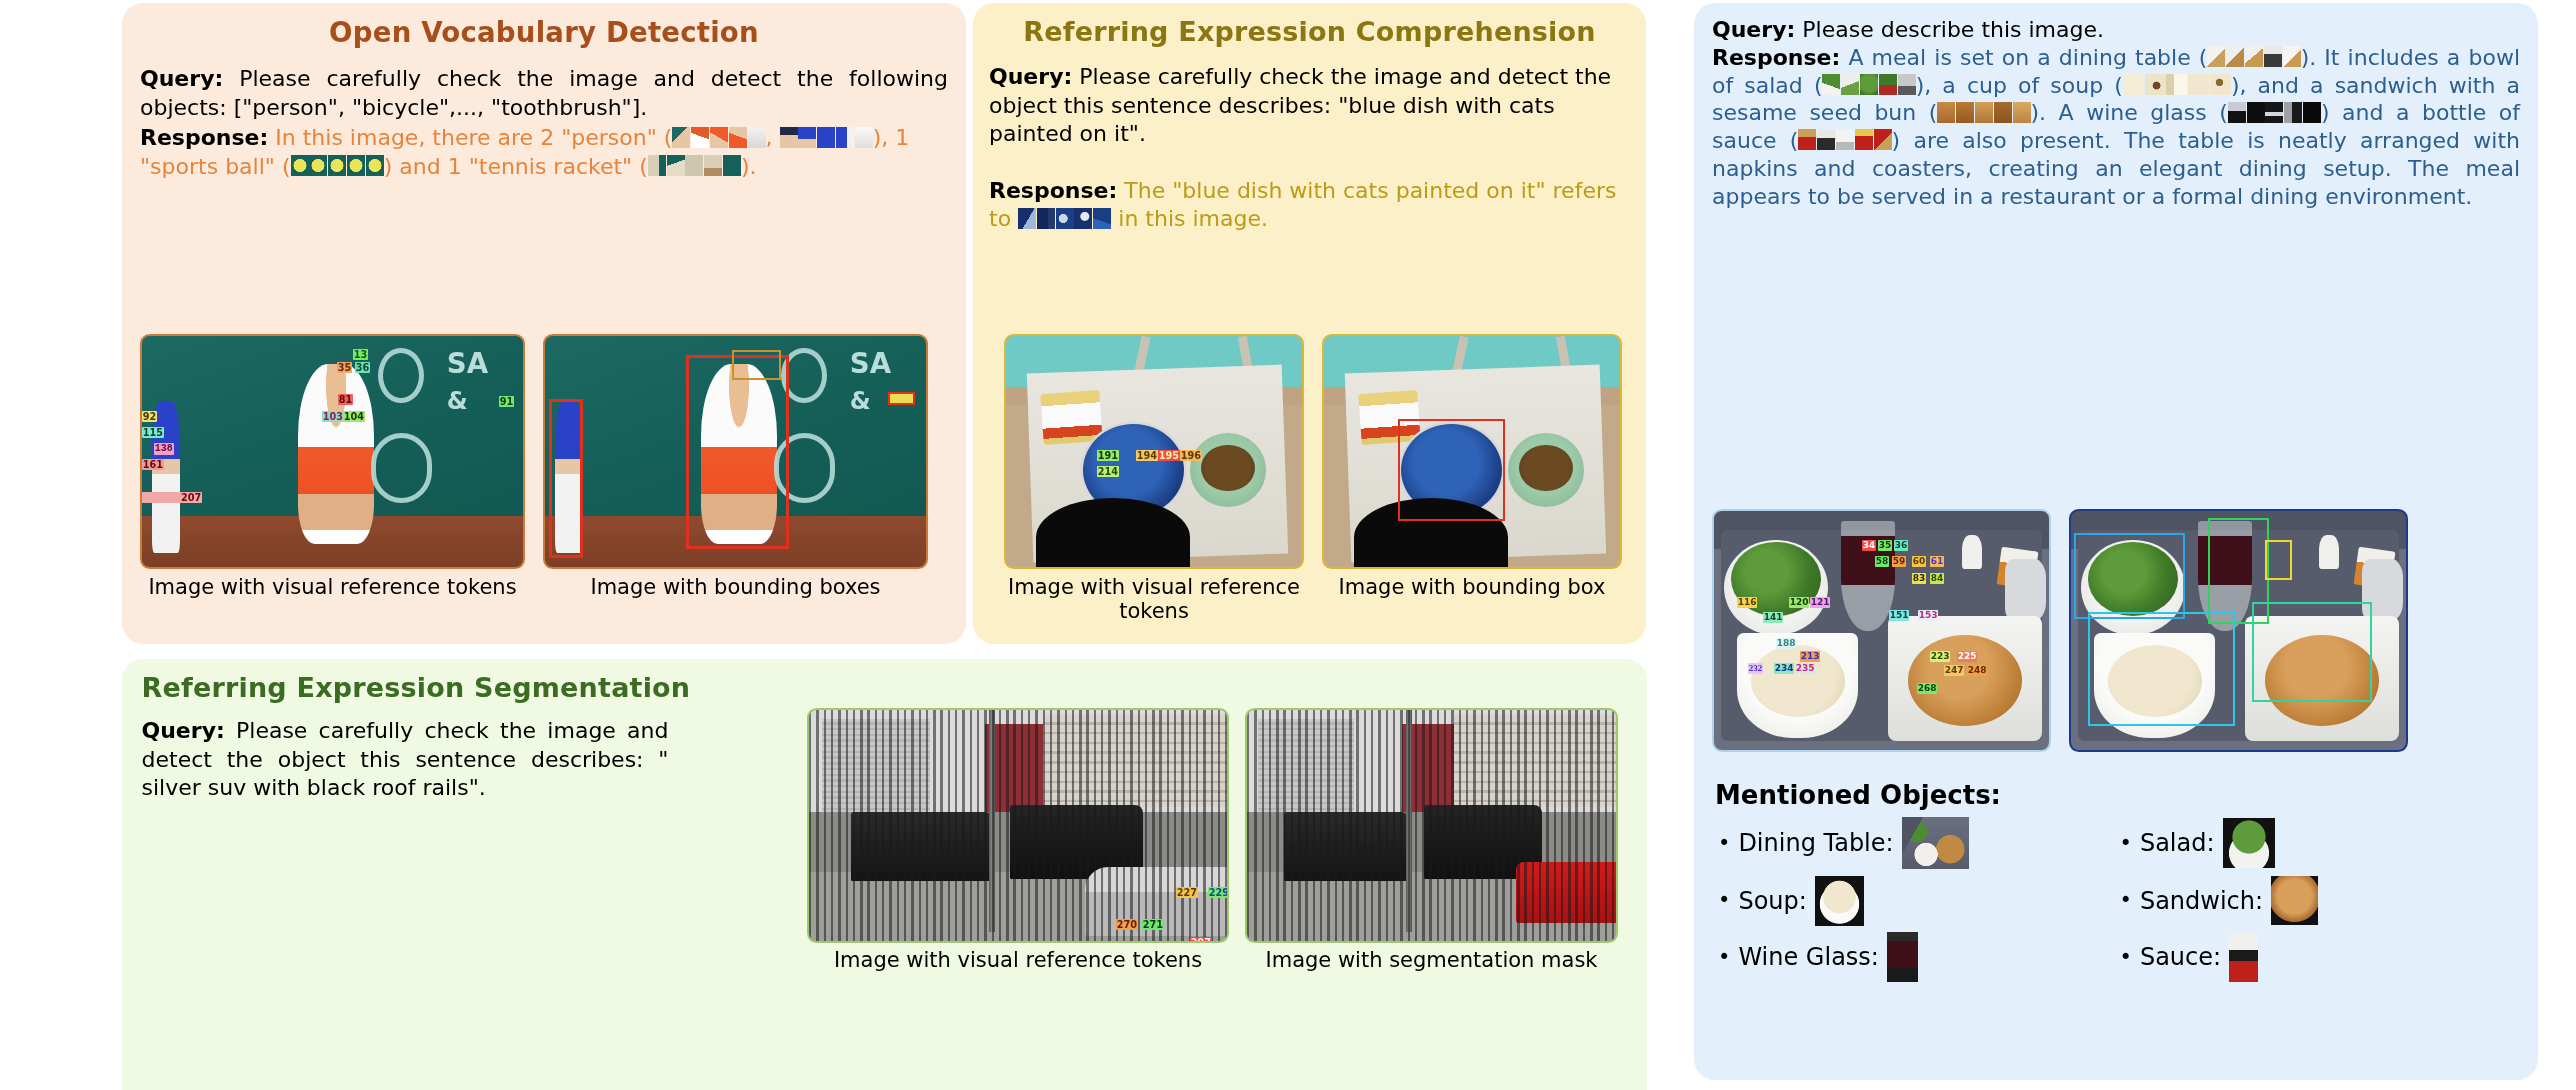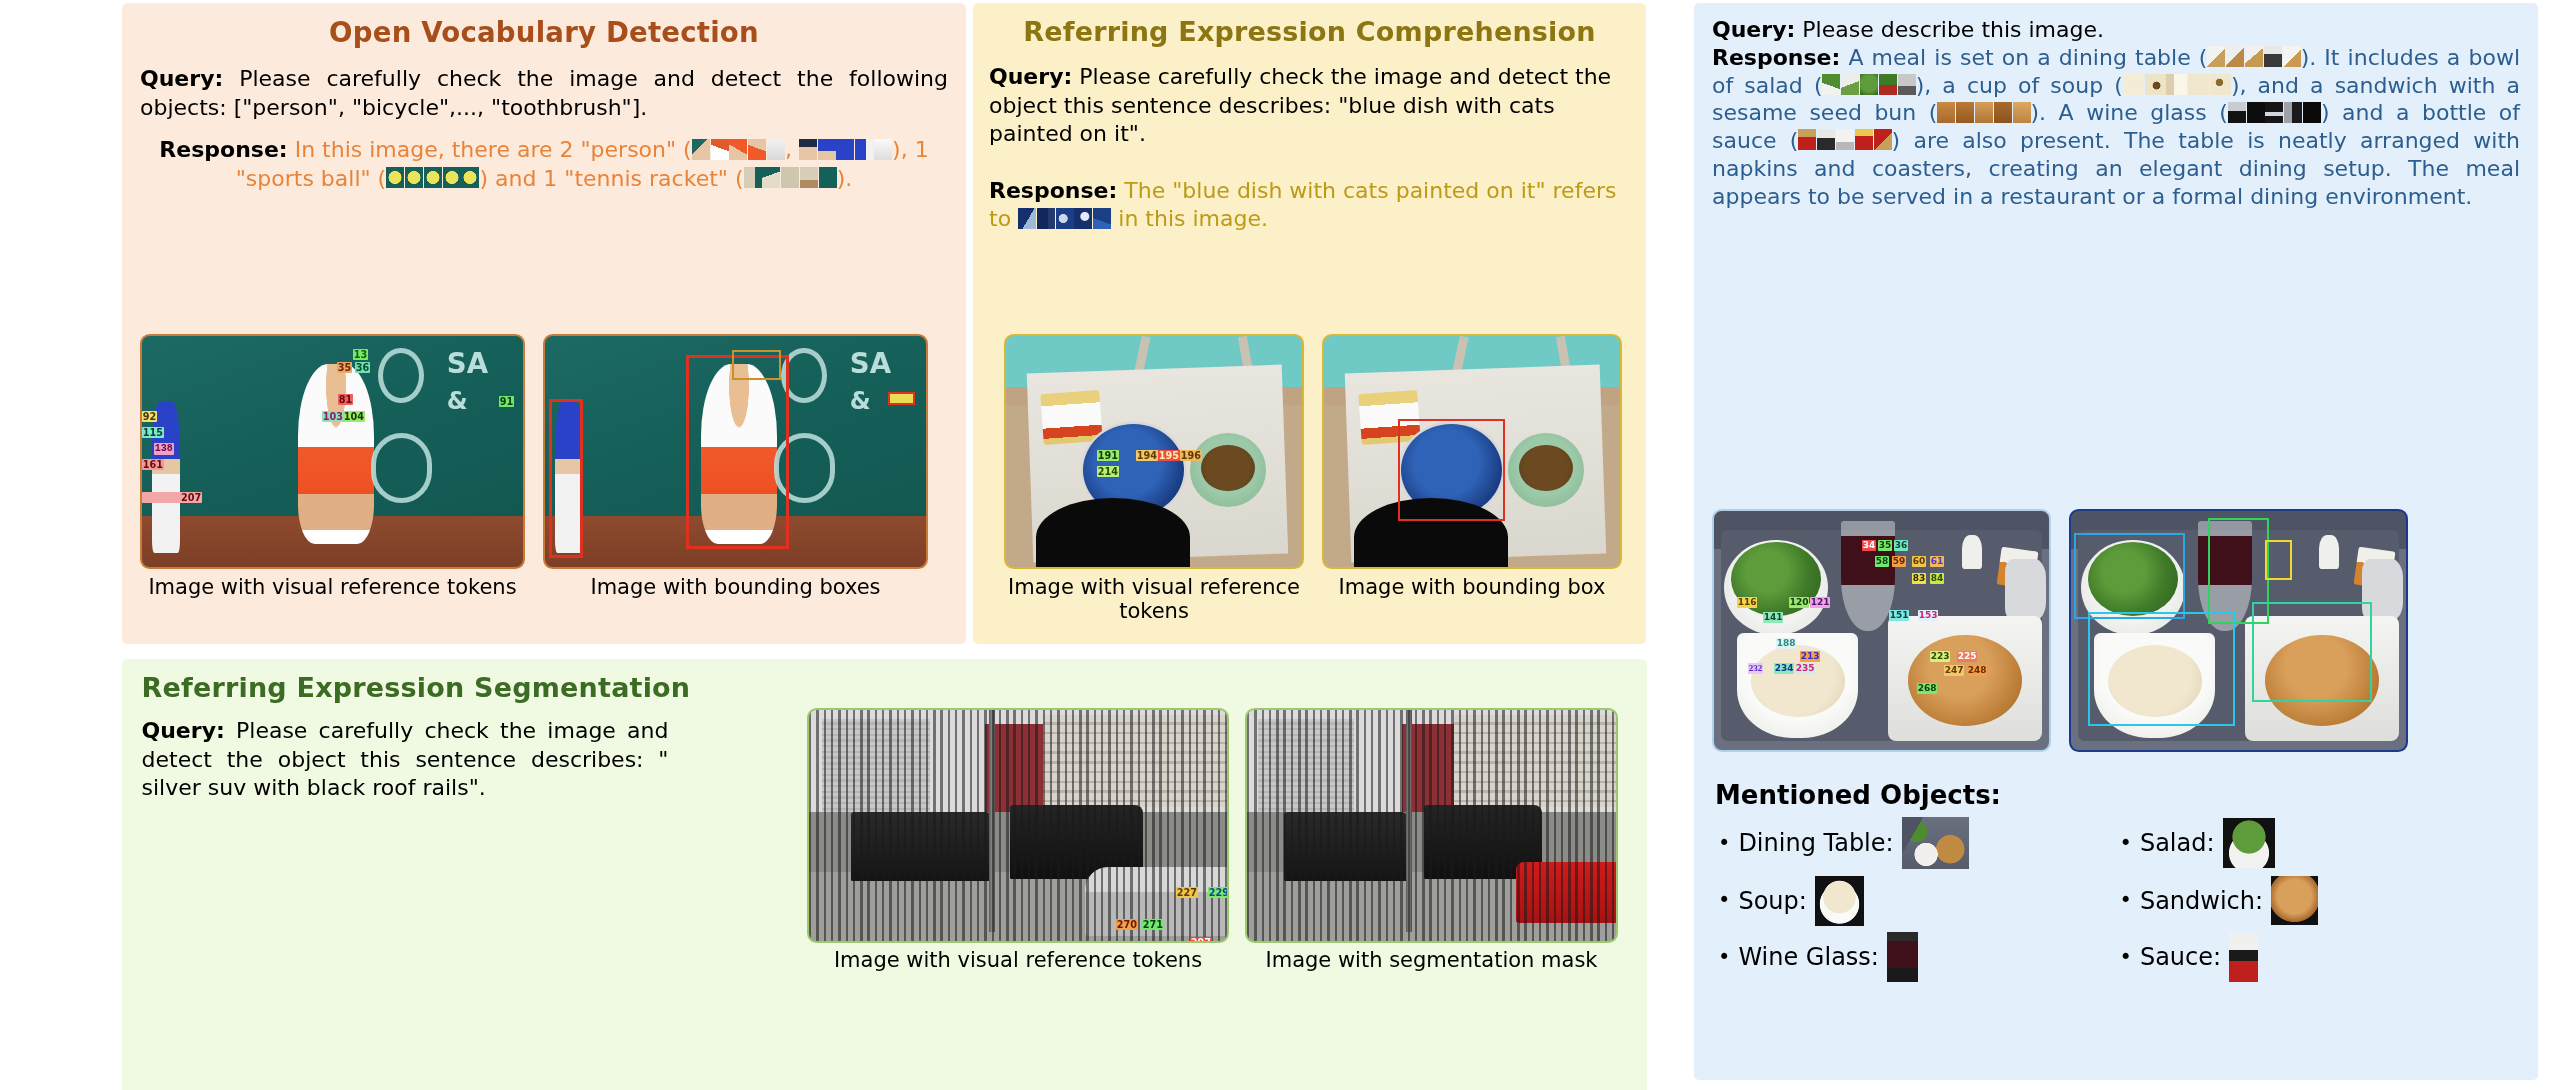--- a/index.html
+++ b/index.html
@@ -15,21 +15,21 @@
   #figure {
     position: relative;
     width: 2576px;
     height: 1090px;
     background: #ffffff;
   }
 
   
   .panel {
     position: absolute;
-    border-radius: 5px;
+    border-radius: 21px;
     overflow: hidden;
   }
   .panel-title {
     text-align: center;
     font-family: "DejaVu Sans", sans-serif;
     font-weight: bold;
     letter-spacing: 0.2px;
   }
 
   
@@ -314,21 +314,21 @@
   <div class="panel p-ovd" style="left:122px; top:3.2px; width:844px; height:641px;">
 
     <div class="panel-title t-ovd" style="margin-top:13px; font-size:27.6px;">Open Vocabulary Detection</div>
 
     <div class="qa" style="margin:16px 18px 0 18px; font-size:22px; line-height:1.30;">
       <div class="just">
         <span class="lbl">Query:</span>
         <span>Please carefully check the image and detect the following objects: ["person", "bicycle",..., "toothbrush"].</span>
       </div>
 
-      <div style="margin-top:14px;text-align:center;">
+      <div style="margin-top:2px;">
         <span class="lbl">Response:</span>
         <span class="r-ovd">
           <span>In this image, there are 2 "person" (</span><span class="chips">
               <i class="chip" style="background:linear-gradient(135deg,#1C6A63 40%,#E6C6A4 40%)"></i>
               <i class="chip" style="background:linear-gradient(200deg,#E05A2A 45%,#FFF 45%)"></i>
               <i class="chip" style="background:linear-gradient(30deg,#E6C6A4 50%,#F05A2A 50%)"></i>
               <i class="chip" style="background:linear-gradient(20deg,#F05A2A 55%,#E6C6A4 55%)"></i>
               <i class="chip" style="background:linear-gradient(to bottom,#F2F2F2,#D8D8D8)"></i>
             </span><span>, </span><span class="chips">
               <i class="chip" style="background:linear-gradient(to bottom,#1F2A44 40%,#E6C6A4 40%)"></i>

